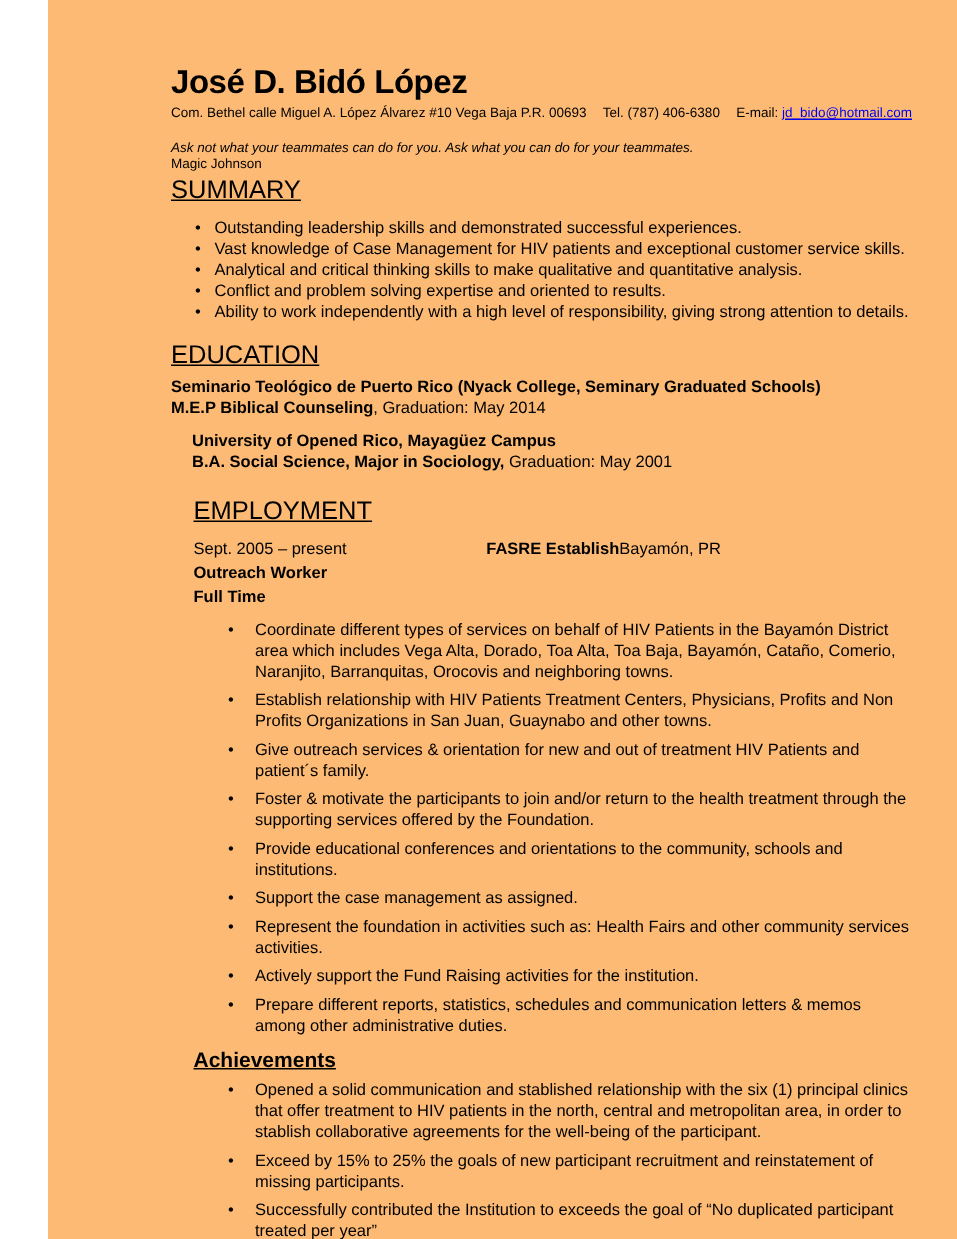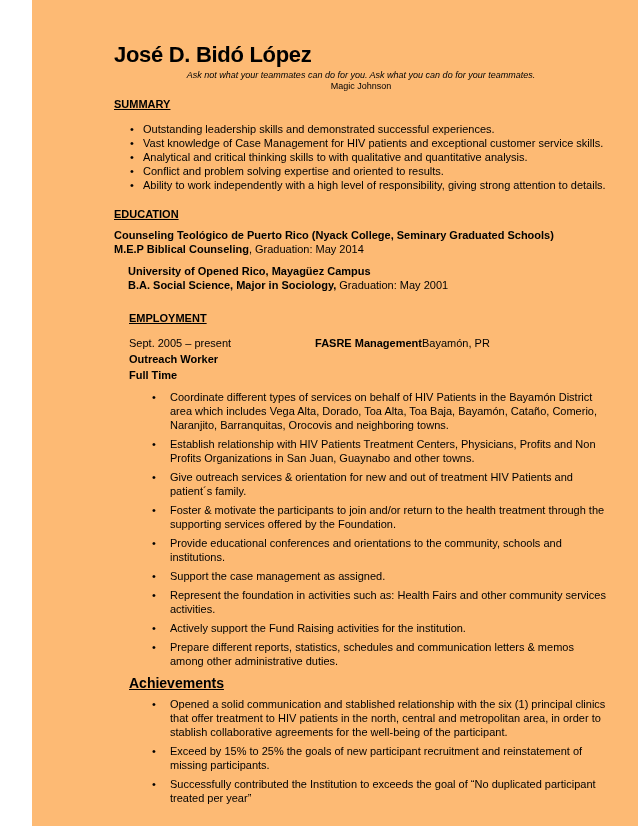--- a/index.html
+++ b/index.html
@@ -30,27 +30,27 @@
   }
   .contact {
     font-size: 9px; line-height: 11px;
     display: flex; justify-content: space-between;
     margin: 0 0 12px 0;
     white-space: nowrap;
   }
   .contact .seg { white-space: nowrap; }
   a.link { color: #0000ee; text-decoration: underline; cursor: pointer; }
 
-  .quote { text-align: center; font-size: 9px; line-height: 11px; margin-bottom: 6px; }
+  .quote { text-align: left; font-size: 9px; line-height: 11px; margin-bottom: 6px; }
   .quote .qtext { font-style: italic; }
 
   
   h2.sect {
-    font-size: 11px; line-height: 12px;
-    font-weight: bold; text-decoration: underline;
+    font-size: 17px; line-height: 12px;
+    font-weight: normal; text-decoration: underline;
     margin: 0;
   }
   h3.subsect {
     font-size: 14px; line-height: 14px;
     font-weight: bold; text-decoration: underline;
     margin: 8px 0 2px 0;
   }
 
   
   ul.blist { list-style: none; margin: 0; padding: 0; }
@@ -81,69 +81,74 @@
   ul.duties li { margin-bottom: 5px; }
   ul.duties .blt { width: 18px; }
 </style>
 </head>
 <body>
 
 <div class="page">
 
   <header>
     <h1 class="name">José D. Bidó López</h1>
+    <div class="contact">
+      <span class="seg">Com. Bethel calle Miguel A. López Álvarez #10 Vega Baja P.R. 00693</span>
+      <span class="seg">Tel. (787) 406-6380</span>
+      <span class="seg"><span>E-mail: </span><a class="link">jd_bido@hotmail.com</a></span>
+    </div>
     <div class="quote">
       <div class="qtext">Ask not what your teammates can do for you. Ask what you can do for your teammates.</div>
       <div class="qattr">Magic Johnson</div>
     </div>
   </header>
 
   <section class="summary">
     <h2 class="sect">SUMMARY</h2>
     <ul class="blist">
       <li>
           <span class="blt">•</span>
           <span>Outstanding leadership skills and demonstrated successful experiences.</span>
         </li>
       <li>
           <span class="blt">•</span>
           <span>Vast knowledge of Case Management for HIV patients and exceptional customer service skills.</span>
         </li>
       <li>
           <span class="blt">•</span>
-          <span>Analytical and critical thinking skills to with qualitative and quantitative analysis.</span>
+          <span>Analytical and critical thinking skills to make qualitative and quantitative analysis.</span>
         </li>
       <li>
           <span class="blt">•</span>
           <span>Conflict and problem solving expertise and oriented to results.</span>
         </li>
       <li>
           <span class="blt">•</span>
           <span>Ability to work independently with a high level of responsibility, giving strong attention to details.</span>
         </li>
     </ul>
   </section>
 
   <section class="education">
     <h2 class="sect">EDUCATION</h2>
     <div class="edu-entry">
-      <div class="b">Counseling Teológico de Puerto Rico (Nyack College, Seminary Graduated Schools)</div>
+      <div class="b">Seminario Teológico de Puerto Rico (Nyack College, Seminary Graduated Schools)</div>
       <div><span class="b">M.E.P Biblical Counseling</span><span>, Graduation: May 2014</span></div>
     </div>
     <div class="edu-entry second">
       <div class="b">University of Opened Rico, Mayagüez Campus</div>
       <div><span class="b">B.A. Social Science, Major in Sociology,</span><span> Graduation: May 2001</span></div>
     </div>
   </section>
 
   <section class="employment">
     <h2 class="sect">EMPLOYMENT</h2>
     <div class="job-header">
       <span>Sept. 2005 – present</span>
-      <span class="center">FASRE Management</span>
+      <span class="center">FASRE Establish</span>
       <span class="right">Bayamón, PR</span>
     </div>
     <div class="job-line">Outreach Worker</div>
     <div class="job-line">Full Time</div>
     <ul class="blist duties">
       <li>
           <span class="blt">•</span>
           <span>Coordinate different types of services on behalf of HIV Patients in the Bayamón District area which includes Vega Alta, Dorado, Toa Alta, Toa Baja, Bayamón, Cataño, Comerio, Naranjito, Barranquitas, Orocovis and neighboring towns.</span>
         </li>
       <li>

